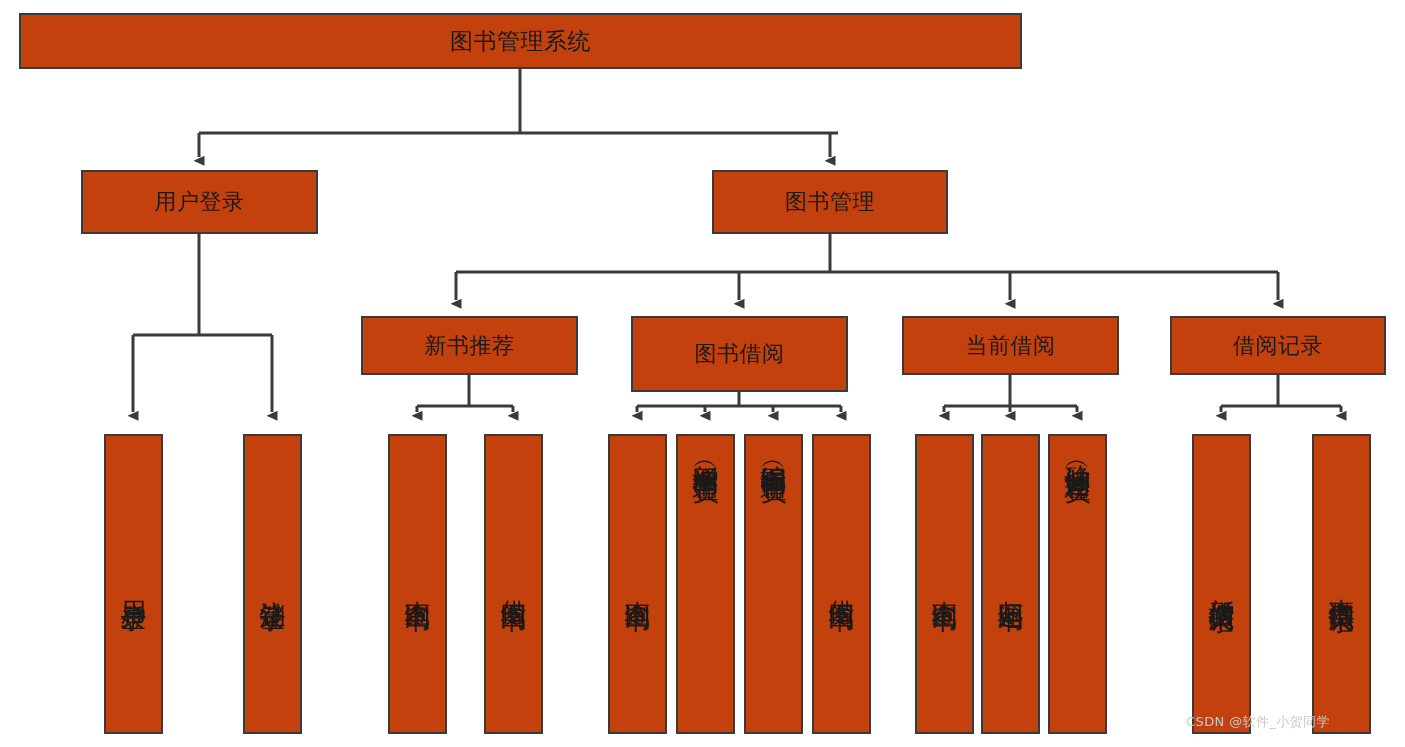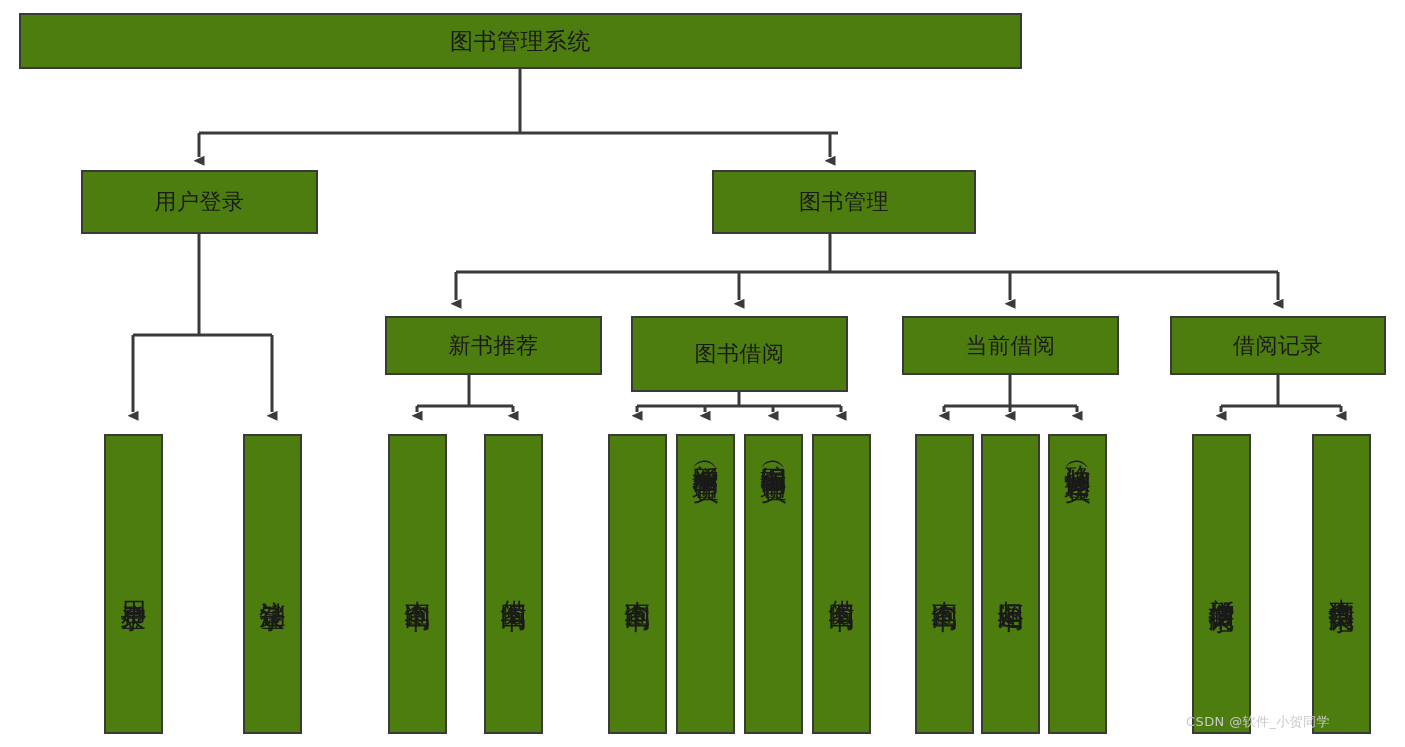--- a/index.html
+++ b/index.html
@@ -15,21 +15,21 @@
     position:relative;
     width:1405px;height:747px;
   }
   #edges{
     position:absolute;left:0;top:0;width:1405px;height:747px;
     pointer-events:none;
   }
   .node{
     position:absolute;
     box-sizing:border-box;
-    background:#4d7c0f;
+    background:#c2410c;
     border:2.5px solid #3a3a3a;
     display:flex;
     align-items:center;
     justify-content:center;
     color:#1a1a1a;
   }
   .node .label{
     display:block;
     text-align:center;
     line-height:1.05;
@@ -123,25 +123,25 @@
     </g>
   </svg>
 
   <div class="node horiz root" style="left:19px;top:13px;width:1003px;height:56px;">
     <span class="label">图书管理系统</span>
   </div>
 
   <div class="node horiz" style="left:81px;top:170px;width:237px;height:64px;">
     <span class="label">用户登录</span>
   </div>
-  <div class="node horiz" style="left:712px;top:170px;width:264px;height:64px;">
+  <div class="node horiz" style="left:712px;top:170px;width:236px;height:64px;">
     <span class="label">图书管理</span>
   </div>
 
-  <div class="node horiz" style="left:361px;top:316px;width:217px;height:59px;margin-left:24px;">
+  <div class="node horiz" style="left:361px;top:316px;width:217px;height:59px;">
     <span class="label">新书推荐</span>
   </div>
   <div class="node horiz" style="left:631px;top:316px;width:217px;height:76px;">
     <span class="label">图书借阅</span>
   </div>
   <div class="node horiz" style="left:902px;top:316px;width:217px;height:59px;">
     <span class="label">当前借阅</span>
   </div>
   <div class="node horiz" style="left:1170px;top:316px;width:216px;height:59px;">
     <span class="label">借阅记录</span>

